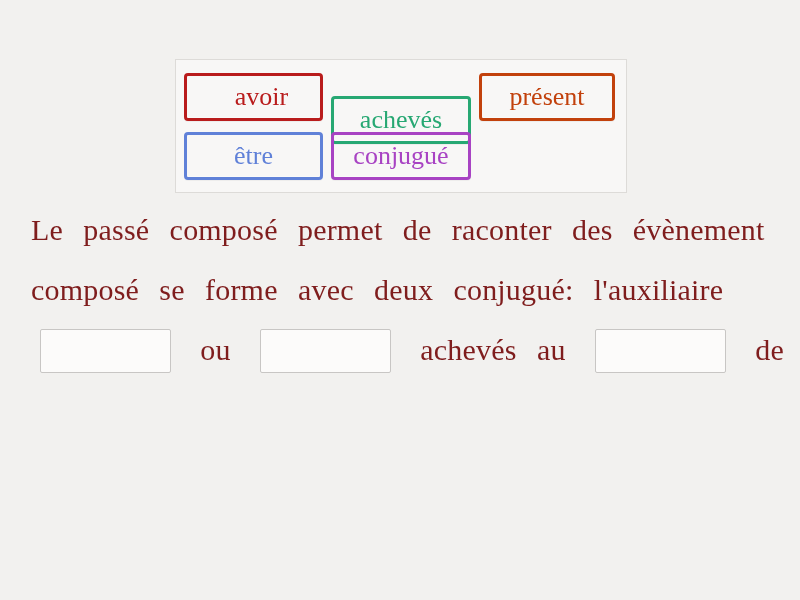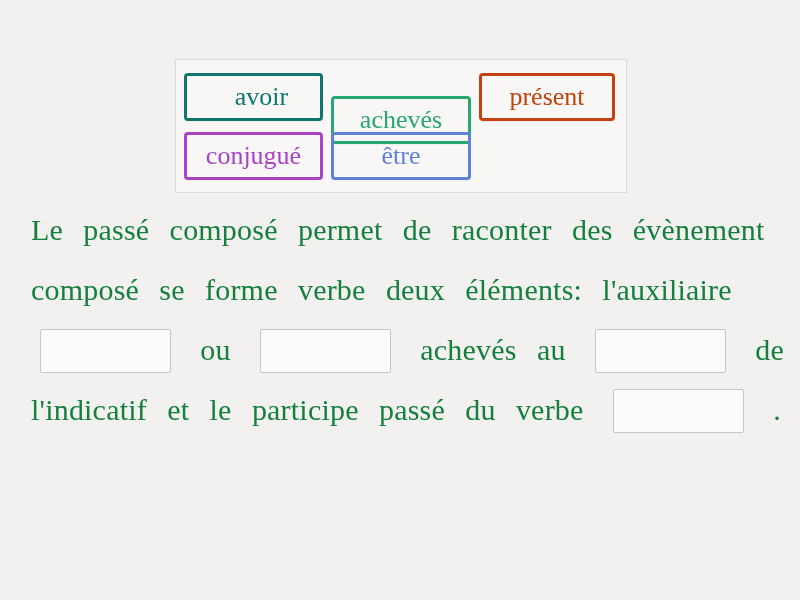--- a/index.html
+++ b/index.html
@@ -45,21 +45,21 @@
   .chip:nth-of-type(3) { left: 303px; top: 13px; width: 136px; }
   .chip:nth-of-type(4) { left: 8px;   top: 72px; width: 139px; }
   .chip:nth-of-type(5) { left: 155px; top: 72px; width: 140px; }
 
   
   .sentence {
     position: absolute;
     left: 31px;
     top: 200px;
     width: 760px;
-    color: #15803d;
+    color: #7f1d1d;
     font-size: 30px;
     word-spacing: 0.42em;
     letter-spacing: 0.2px;
   }
   .sentence-line {
     height: 60px;
     line-height: 60px;
     white-space: nowrap;
   }
   .blank-slot {
@@ -74,25 +74,24 @@
     vertical-align: middle;
     position: relative;
     top: -2px;
     cursor: pointer;
   }
 </style>
 </head>
 <body>
 
 <div class="word-bank">
-    <div class="chip" style="color: #0f766e; padding-left: 16px;">avoir</div>
+    <div class="chip" style="color: #b91c1c; padding-left: 16px;">avoir</div>
     <div class="chip" style="color: rgb(39, 168, 115); margin-top: 23px;">achevés</div>
     <div class="chip" style="color: #c2410c;">présent</div>
+    <div class="chip" style="color: rgb(96, 129, 216);">être</div>
     <div class="chip" style="color: rgb(168, 67, 195);">conjugué</div>
-    <div class="chip" style="color: rgb(96, 129, 216);">être</div>
   </div>
 
 <div class="sentence">
     <div class="sentence-line"><span>Le passé composé permet de raconter des évènement</span></div>
-    <div class="sentence-line"><span>composé se forme verbe deux éléments: l'auxiliaire</span></div>
+    <div class="sentence-line"><span>composé se forme avec deux conjugué: l'auxiliaire</span></div>
     <div class="sentence-line"><span class="blank-slot"></span> <span>ou</span> <span class="blank-slot"></span> <span>achevés au</span> <span class="blank-slot"></span> <span>de</span></div>
-    <div class="sentence-line"><span>l'indicatif et le participe passé du verbe</span> <span class="blank-slot"></span> <span>.</span></div>
   </div>
 
 </body></html>

